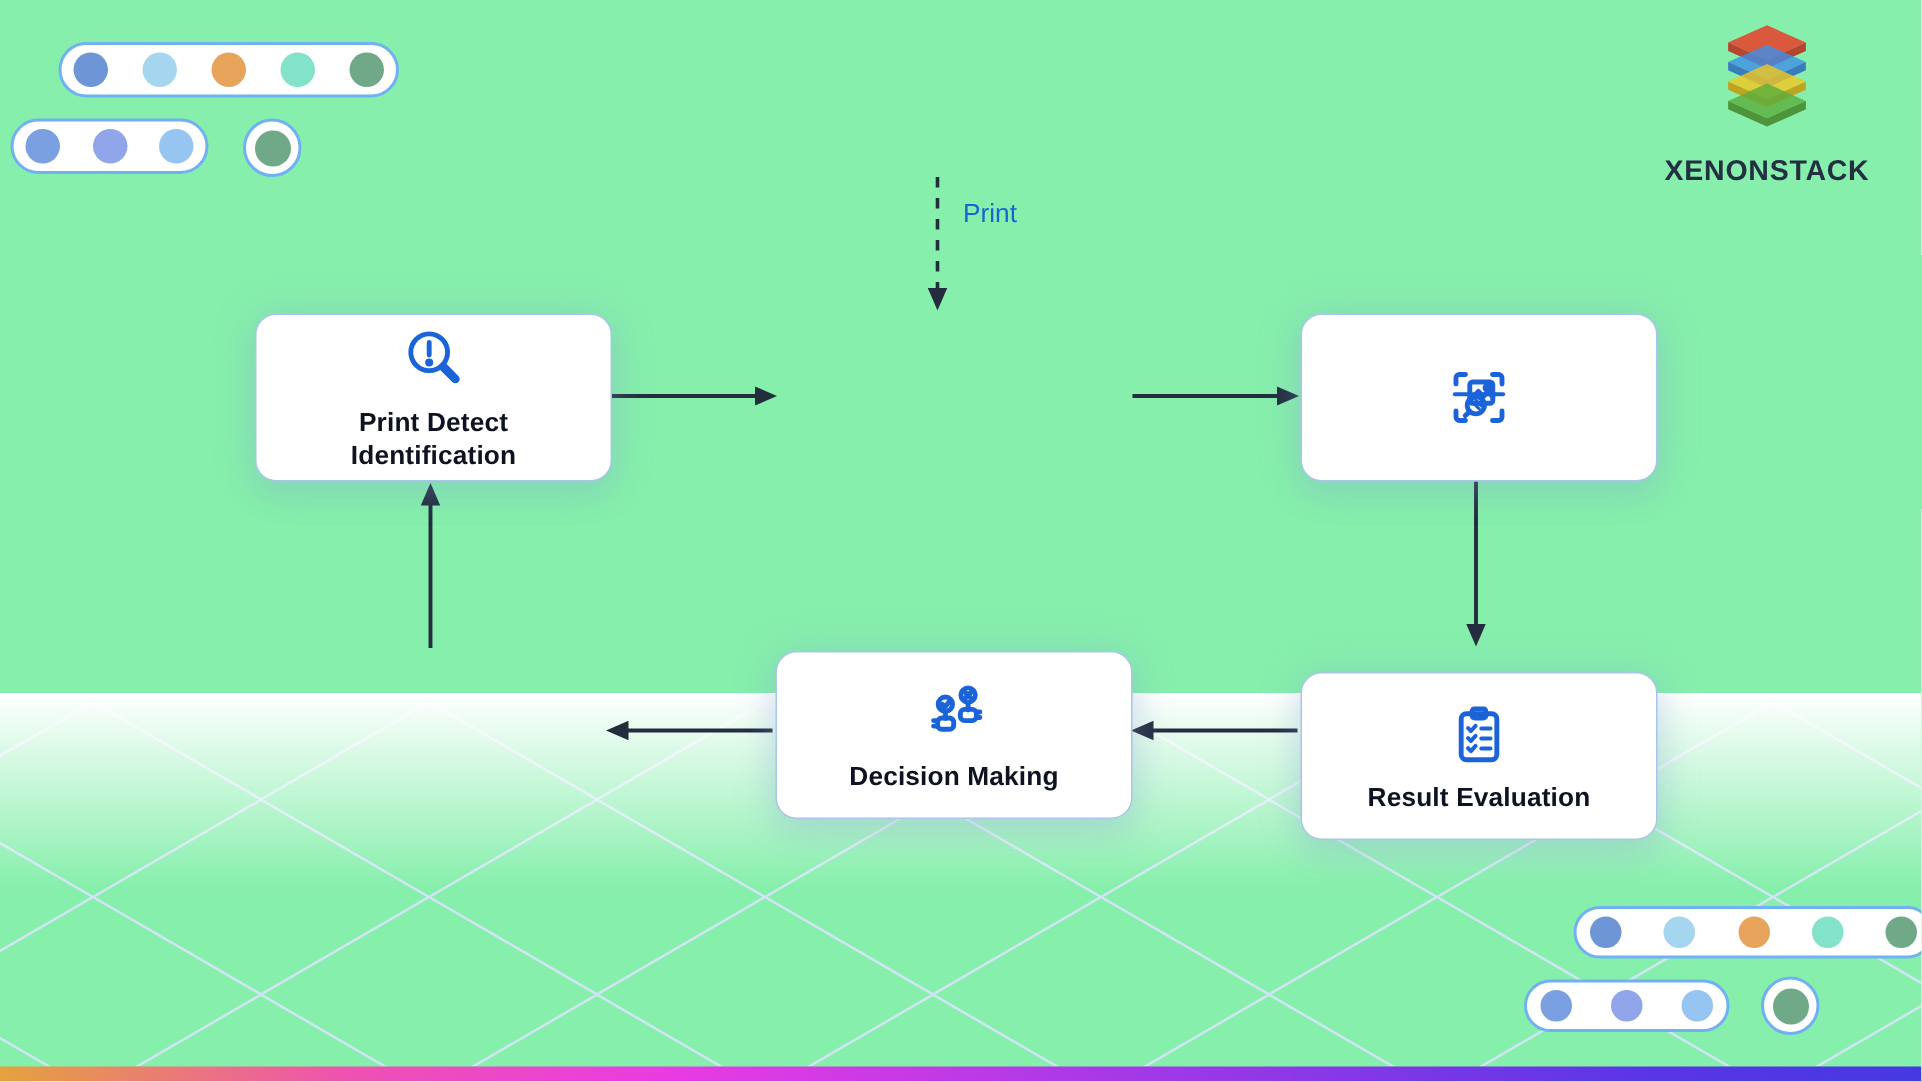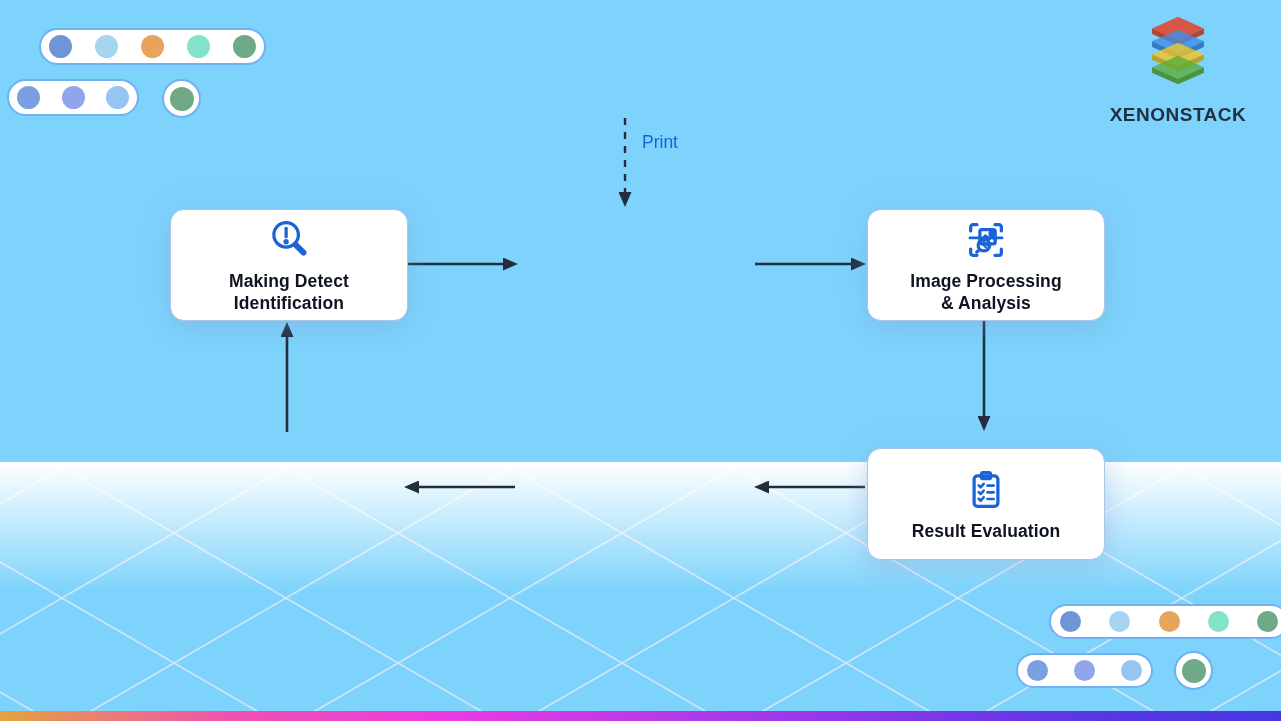--- a/index.html
+++ b/index.html
@@ -1,16 +1,16 @@
 <!DOCTYPE html>
 <html><head>
 <meta charset="utf-8">
 <style>
   html,body{margin:0;padding:0;background:#ffffff;font-family:"Liberation Sans",sans-serif;}
-  .canvas{position:relative;width:1281px;height:721px;background:#7dd3fc;overflow:hidden;}
+  .canvas{position:relative;width:1281px;height:721px;background:#86efac;overflow:hidden;}
 
   
   .grid-wrap{position:absolute;left:0;top:462px;width:1281px;height:249px;pointer-events:none;}
   .grid-fade{position:absolute;left:0;top:462px;width:1281px;height:130px;
              background:linear-gradient(180deg,#ffffff 0%,rgba(255,255,255,0) 100%);pointer-events:none;}
 
   
   .node{position:absolute;width:236px;height:110px;background:#ffffff;
         border:1.5px solid #A9C6E8;border-radius:14px;
         box-shadow:0 0 28px rgba(140,170,220,.28),0 10px 20px rgba(120,150,200,.16);
@@ -120,21 +120,21 @@
   <div class="node" style="left:170px;top:209px;">
     <span class="nicon">
       <svg viewBox="0 0 24 24">
         <circle cx="10.5" cy="9.3" r="6.4"></circle>
         <path d="M15.4 14.4 L19.6 18.6" stroke-width="3"></path>
         <path d="M10.5 5.9 V10.3"></path>
         <circle cx="10.5" cy="12.9" r="0.55" fill="#1A63D9"></circle>
       </svg>
     </span>
     <div class="nlabel">
-      <div>Making Detect</div>
+      <div>Print Detect</div>
       <div>Identification</div>
     </div>
   </div>
 
 
   <div class="node" style="left:867px;top:209px;">
     <span class="nicon">
       <svg viewBox="0 0 24 24">
         <path d="M4 7.3 V5.2 A1.2 1.2 0 0 1 5.2 4 H7.3"></path>
         <path d="M16.7 4 H18.8 A1.2 1.2 0 0 1 20 5.2 V7.3"></path>
@@ -142,27 +142,43 @@
         <path d="M7.3 20 H5.2 A1.2 1.2 0 0 1 4 18.8 V16.7"></path>
         <path d="M3.6 10.9 H20.4" stroke-width="1.4"></path>
         <rect x="8.8" y="6.6" width="8" height="7.4" rx="1"></rect>
         <circle cx="15" cy="8.6" r="0.9"></circle>
         <path d="M9.3 12.6 L11.8 9.9 L13.5 11.7 L15.1 9.9 L16.8 11.9"></path>
         <circle cx="10.9" cy="14.7" r="3"></circle>
         <path d="M8.8 16.9 L7.2 18.3"></path>
         <path d="M9.6 13.5 L12.1 16 M10.9 12.9 L12.9 14.9" stroke-width="1.1"></path>
       </svg>
     </span>
+  </div>
+
+
+  <div class="node" style="left:517px;top:434px;">
+    <span class="nicon">
+      <svg viewBox="0 0 24 24" stroke-width="1.4">
+        <circle cx="16.9" cy="5.4" r="2.5"></circle>
+        <path d="M15.9 4.4 L17.9 6.4 M17.9 4.4 L15.9 6.4"></path>
+        <path d="M16.9 7.9 V10.6"></path>
+        <rect x="14.2" y="10.4" width="5.6" height="3.9" rx="1.5"></rect>
+        <path d="M19.8 11.3 H21 M19.8 13.2 H21"></path>
+        <circle cx="9" cy="8.6" r="2.5"></circle>
+        <path d="M7.9 8.6 L8.8 9.6 L10.3 7.8"></path>
+        <path d="M9 11.1 V13.6"></path>
+        <rect x="6.3" y="13.4" width="5.6" height="3.9" rx="1.5"></rect>
+        <path d="M4.9 14.3 H6.1 M4.9 16.2 H6.1"></path>
+      </svg>
+    </span>
     <div class="nlabel">
-      <div>Image Processing</div>
-      <div>&amp; Analysis</div>
+      <div>Decision Making</div>
+      <div></div>
     </div>
   </div>
-
-
 
   <div class="node" style="left:867px;top:434px;margin-top:14px;">
     <span class="nicon">
       <svg viewBox="0 0 24 24">
         <rect x="5.8" y="4.6" width="12.4" height="16" rx="1.8"></rect>
         <rect x="9.6" y="2.9" width="4.8" height="3.2" rx="0.9"></rect>
         <path d="M8.2 9.6 L9.2 10.6 L10.8 8.8 M12.8 9.7 H16" stroke-width="1.4"></path>
         <path d="M8.2 13.1 L9.2 14.1 L10.8 12.3 M12.8 13.2 H16" stroke-width="1.4"></path>
         <path d="M8.2 16.6 L9.2 17.6 L10.8 15.8 M12.8 16.7 H16" stroke-width="1.4"></path>
       </svg>

